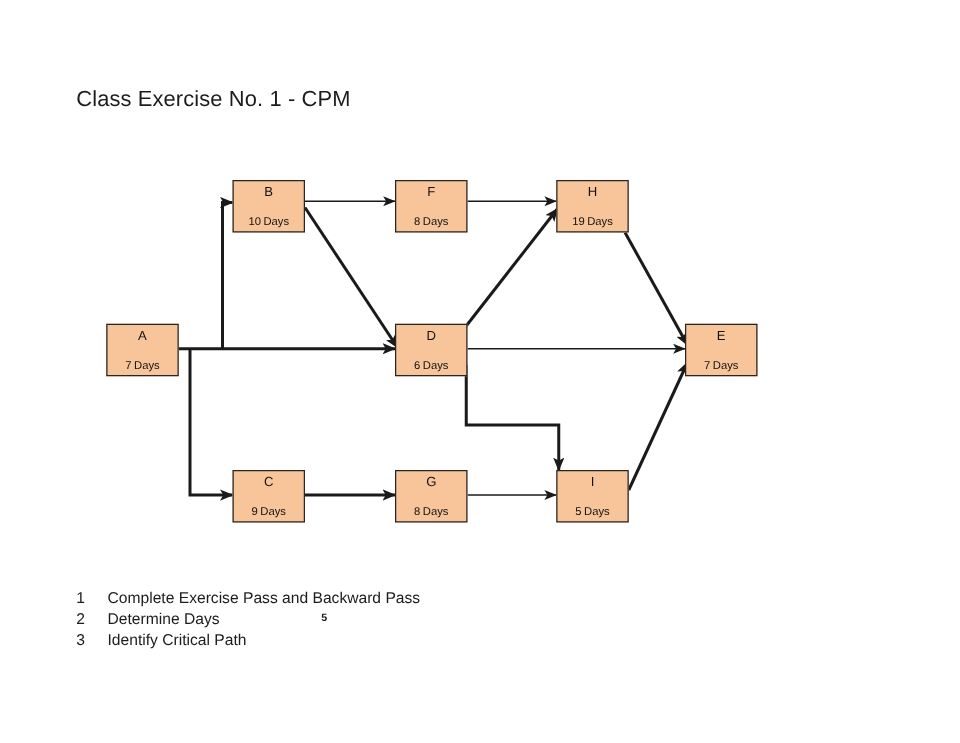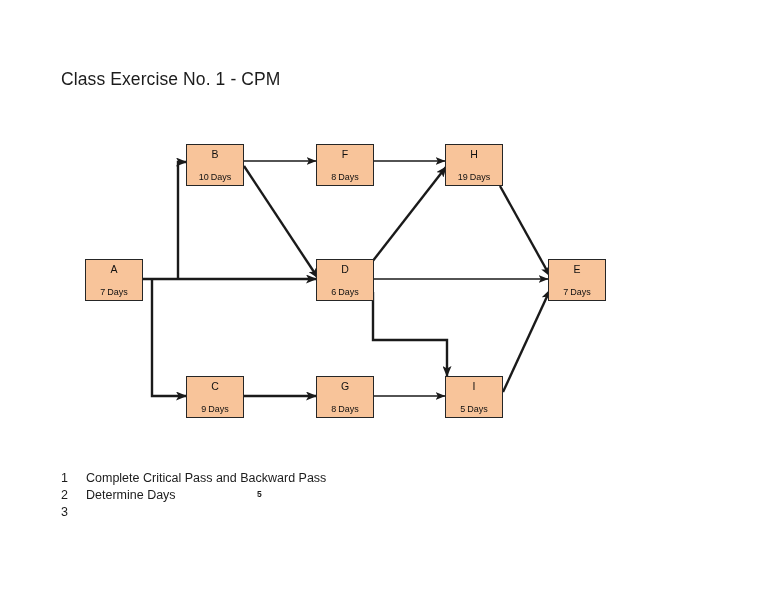--- a/index.html
+++ b/index.html
@@ -217,26 +217,27 @@
         <span>5</span>
         <span>Days</span>
       </div>
     </div>
 
   </div>
 
   <div id="task-list">
     <div class="task-row">
       <span class="task-num">1</span>
-      <span class="task-text">Complete Critical Pass and Backward Pass</span>
+      <span class="task-text">Complete Exercise Pass and Backward Pass</span>
     </div>
     <div class="task-row">
       <span class="task-num">2</span>
       <span class="task-text">Determine Days</span>
     </div>
     <div class="task-row">
       <span class="task-num">3</span>
+      <span class="task-text">Identify Critical Path</span>
     </div>
   </div>
 
   <div id="page-number">5</div>
 
 </div>
 
 </body></html>

